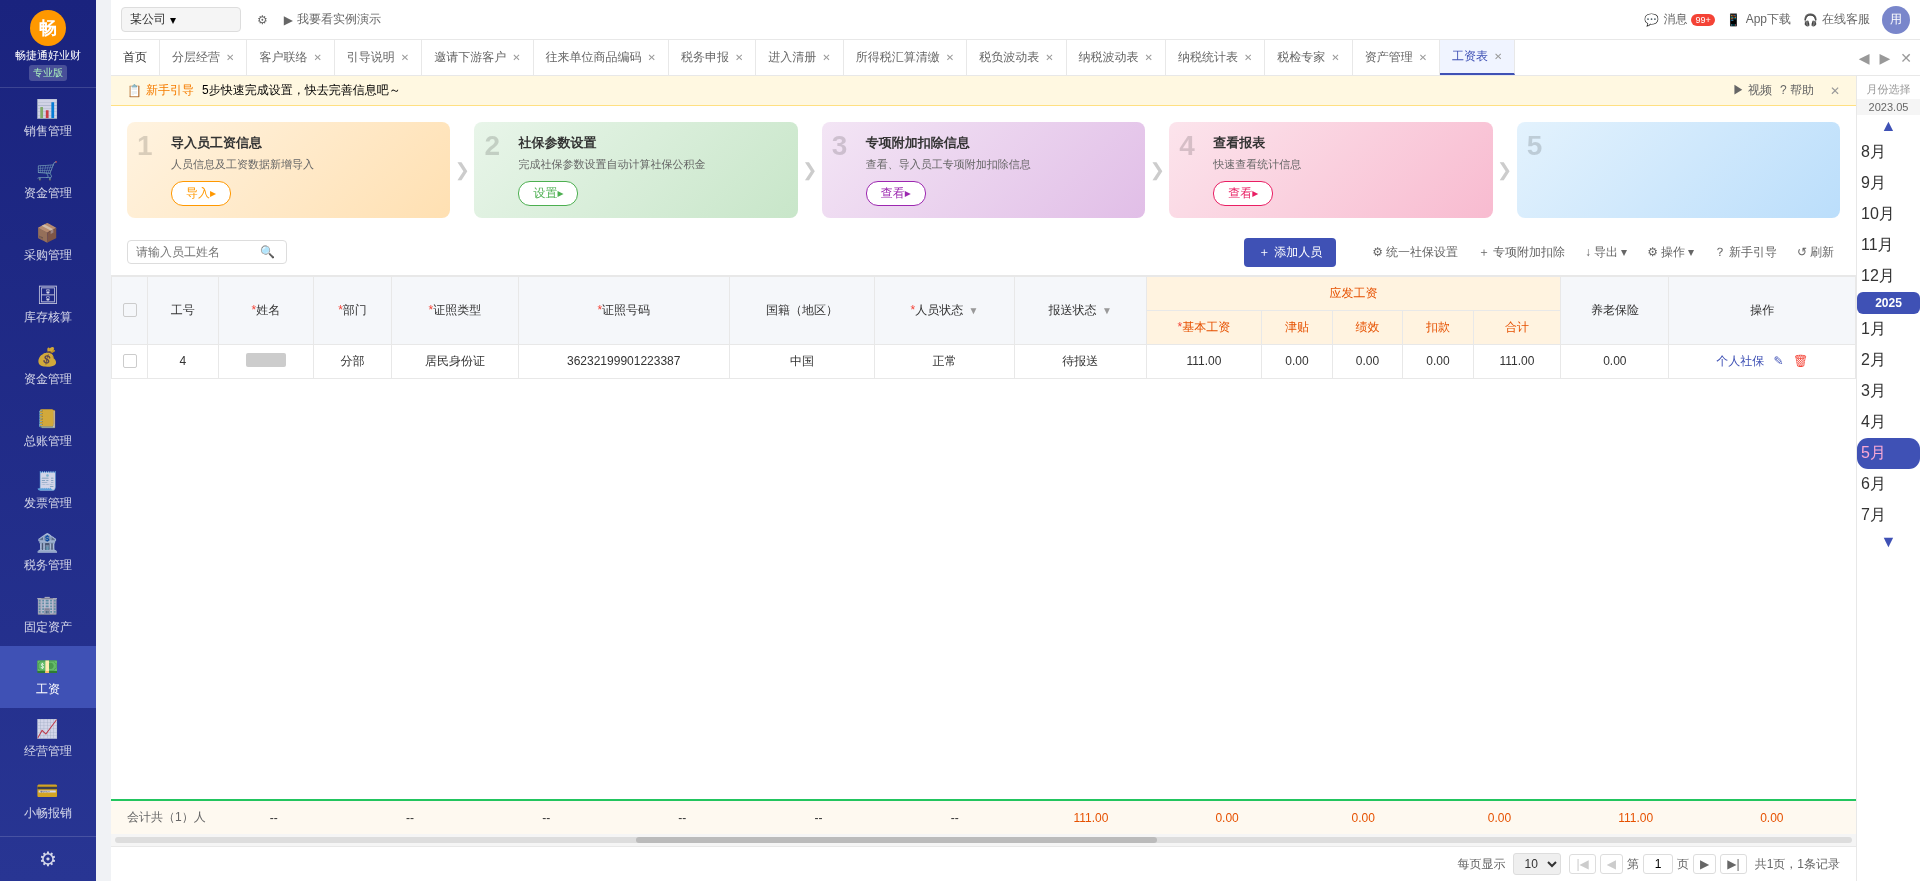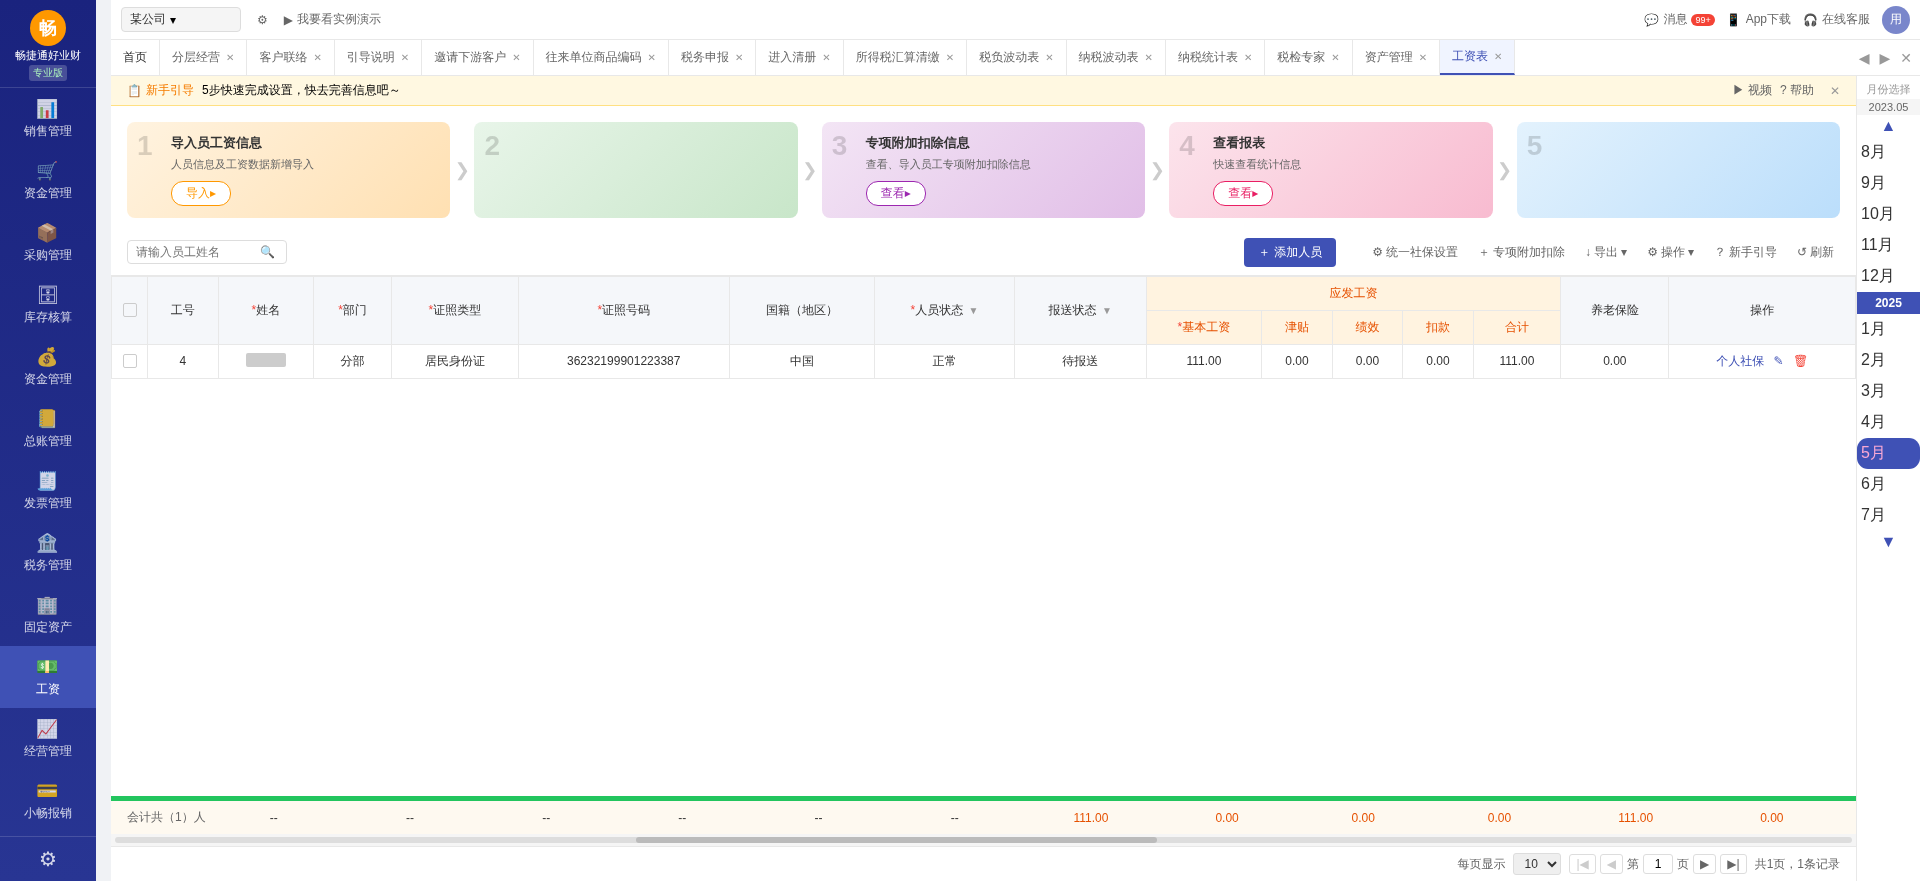--- a/index.html
+++ b/index.html
@@ -270,21 +270,21 @@
     }
     .th-group { background: #fff3e0 !important; color: #e65100 !important; }
     .required { color: #f44336; }
     .sort-icon { color: #999; font-size: 10px; margin-left: 2px; cursor: pointer; }
     .link-btn { color: #3f51b5; cursor: pointer; margin: 0 3px; }
     .del-btn { color: #f44336; cursor: pointer; margin: 0 3px; }
 
     
     .table-footer {
       background: #fef9f0;
-      border-top: 5px solid #22c55e;
+      border-top: 2px solid #22c55e;
       padding: 8px 16px;
       display: flex;
       align-items: center;
       flex-shrink: 0;
     }
     .footer-summary { color: #666; font-size: 12px; }
     .footer-values { display: flex; gap: 0; flex: 1; }
     .footer-cell {
       flex: 1; text-align: center; color: #333; font-size: 12px;
       padding: 0 10px;
@@ -536,20 +536,25 @@
     <span class="step-num">1</span>
     <div class="step-content">
       <div class="step-title">导入员工资信息</div>
       <div class="step-desc">人员信息及工资数据新增导入</div>
       <div class="step-btn btn-orange">导入▸</div>
     </div>
   </div>
           <div class="step-arrow">❯</div>
           <div class="step-card step-card-2">
     <span class="step-num">2</span>
+    <div class="step-content">
+      <div class="step-title">社保参数设置</div>
+      <div class="step-desc">完成社保参数设置自动计算社保公积金</div>
+      <div class="step-btn btn-green">设置▸</div>
+    </div>
   </div>
           <div class="step-arrow">❯</div>
           <div class="step-card step-card-3">
     <span class="step-num">3</span>
     <div class="step-content">
       <div class="step-title">专项附加扣除信息</div>
       <div class="step-desc">查看、导入员工专项附加扣除信息</div>
       <div class="step-btn btn-purple">查看▸</div>
     </div>
   </div>
@@ -712,21 +717,21 @@
     <div class="month-panel">
       <div class="month-panel-title">月份选择</div>
       <div class="month-year-label">2023.05</div>
       <div class="month-nav">▲</div>
       <div id="month-list" style="width:100%;">
           <div class="month-item">8月</div>
           <div class="month-item">9月</div>
           <div class="month-item">10月</div>
           <div class="month-item">11月</div>
           <div class="month-item">12月</div>
-          <div style="background: rgb(63, 81, 181); color: white; text-align: center; padding: 4px; font-size: 12px; font-weight: bold;">2025</div>
+          <div style="background: rgb(63, 81, 181); color: white; text-align: center; padding: 4px; font-size: 12px; font-weight: bold; border-radius: 6px;">2025</div>
           <div class="month-item">1月</div>
           <div class="month-item">2月</div>
           <div class="month-item">3月</div>
           <div class="month-item">4月</div>
           <div class="month-item active">5月</div>
           <div class="month-item">6月</div>
           <div class="month-item">7月</div>
         </div>
       <div class="month-nav">▼</div>
     </div>

